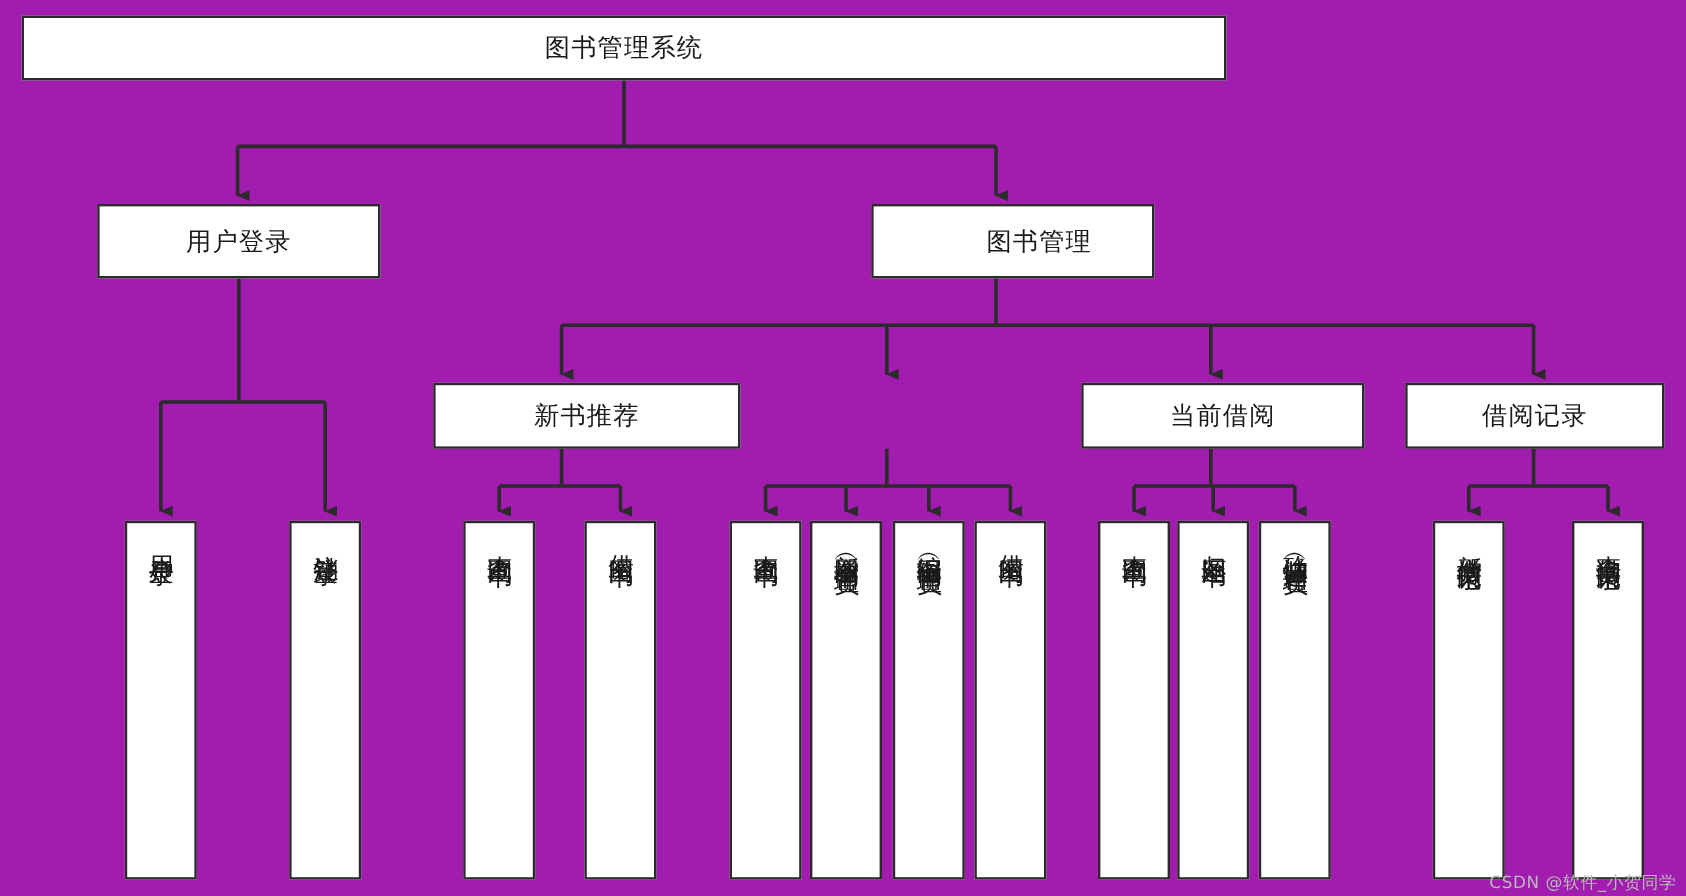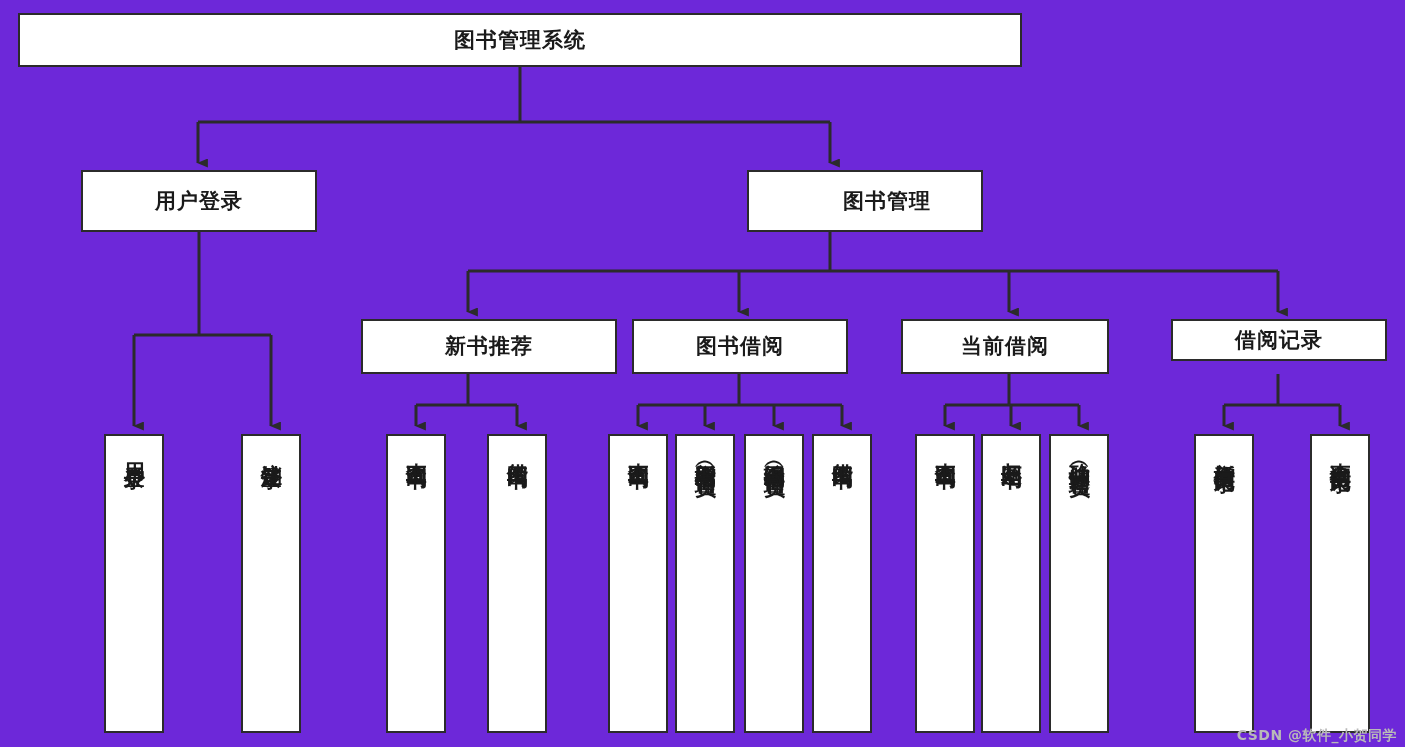--- a/index.html
+++ b/index.html
@@ -8,23 +8,22 @@
     padding: 0;
     background: #ffffff;
   }
   body {
     font-family: "DejaVu Sans", "Liberation Sans", sans-serif;
   }
   #diagram-root {
     position: relative;
     width: 1405px;
     height: 747px;
-    background: #6d28d9;
+    background: #a21caf;
     overflow: hidden;
-    font-weight: bold;
   }
   #edge-layer {
     position: absolute;
     left: 0;
     top: 0;
     width: 1405px;
     height: 747px;
   }
   .node {
     position: absolute;
@@ -126,34 +125,31 @@
     </g>
   </svg>
 
   <div class="node horiz" style="left:18px; top:13px; width:1004px; height:54px;">
     <span class="node-label">图书管理系统</span>
   </div>
 
   <div class="node horiz" style="left:81px; top:170px; width:236px; height:62px;">
     <span class="node-label">用户登录</span>
   </div>
-  <div class="node horiz" style="left:747px; top:170px; width:236px; height:62px;padding-left:44px;">
+  <div class="node horiz" style="left:726px; top:170px; width:236px; height:62px;padding-left:44px;">
     <span class="node-label">图书管理</span>
   </div>
 
   <div class="node horiz" style="left:361px; top:319px; width:256px; height:55px;">
     <span class="node-label">新书推荐</span>
   </div>
-  <div class="node horiz" style="left:632px; top:319px; width:216px; height:55px;">
-    <span class="node-label">图书借阅</span>
-  </div>
-  <div class="node horiz" style="left:901px; top:319px; width:208px; height:55px;">
+  <div class="node horiz" style="left:901px; top:319px; width:236px; height:55px;">
     <span class="node-label">当前借阅</span>
   </div>
-  <div class="node horiz" style="left:1171px; top:319px; width:216px; height:42px;">
+  <div class="node horiz" style="left:1171px; top:319px; width:216px; height:55px;">
     <span class="node-label">借阅记录</span>
   </div>
 
   <div class="node vert" style="left:104px; top:434px; width:60px; height:299px;">
     <span class="node-label">用户登录</span>
   </div>
   <div class="node vert" style="left:241px; top:434px; width:60px; height:299px;">
     <span class="node-label">注销登录</span>
   </div>
 

